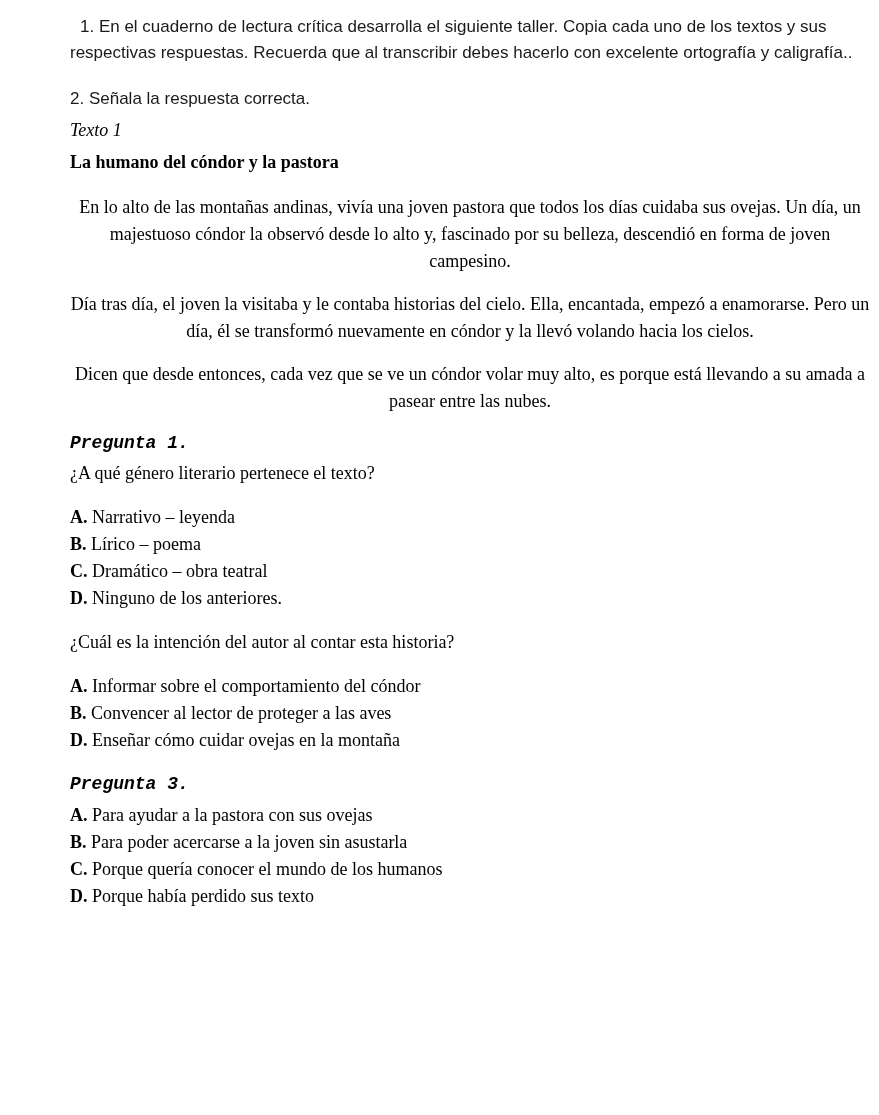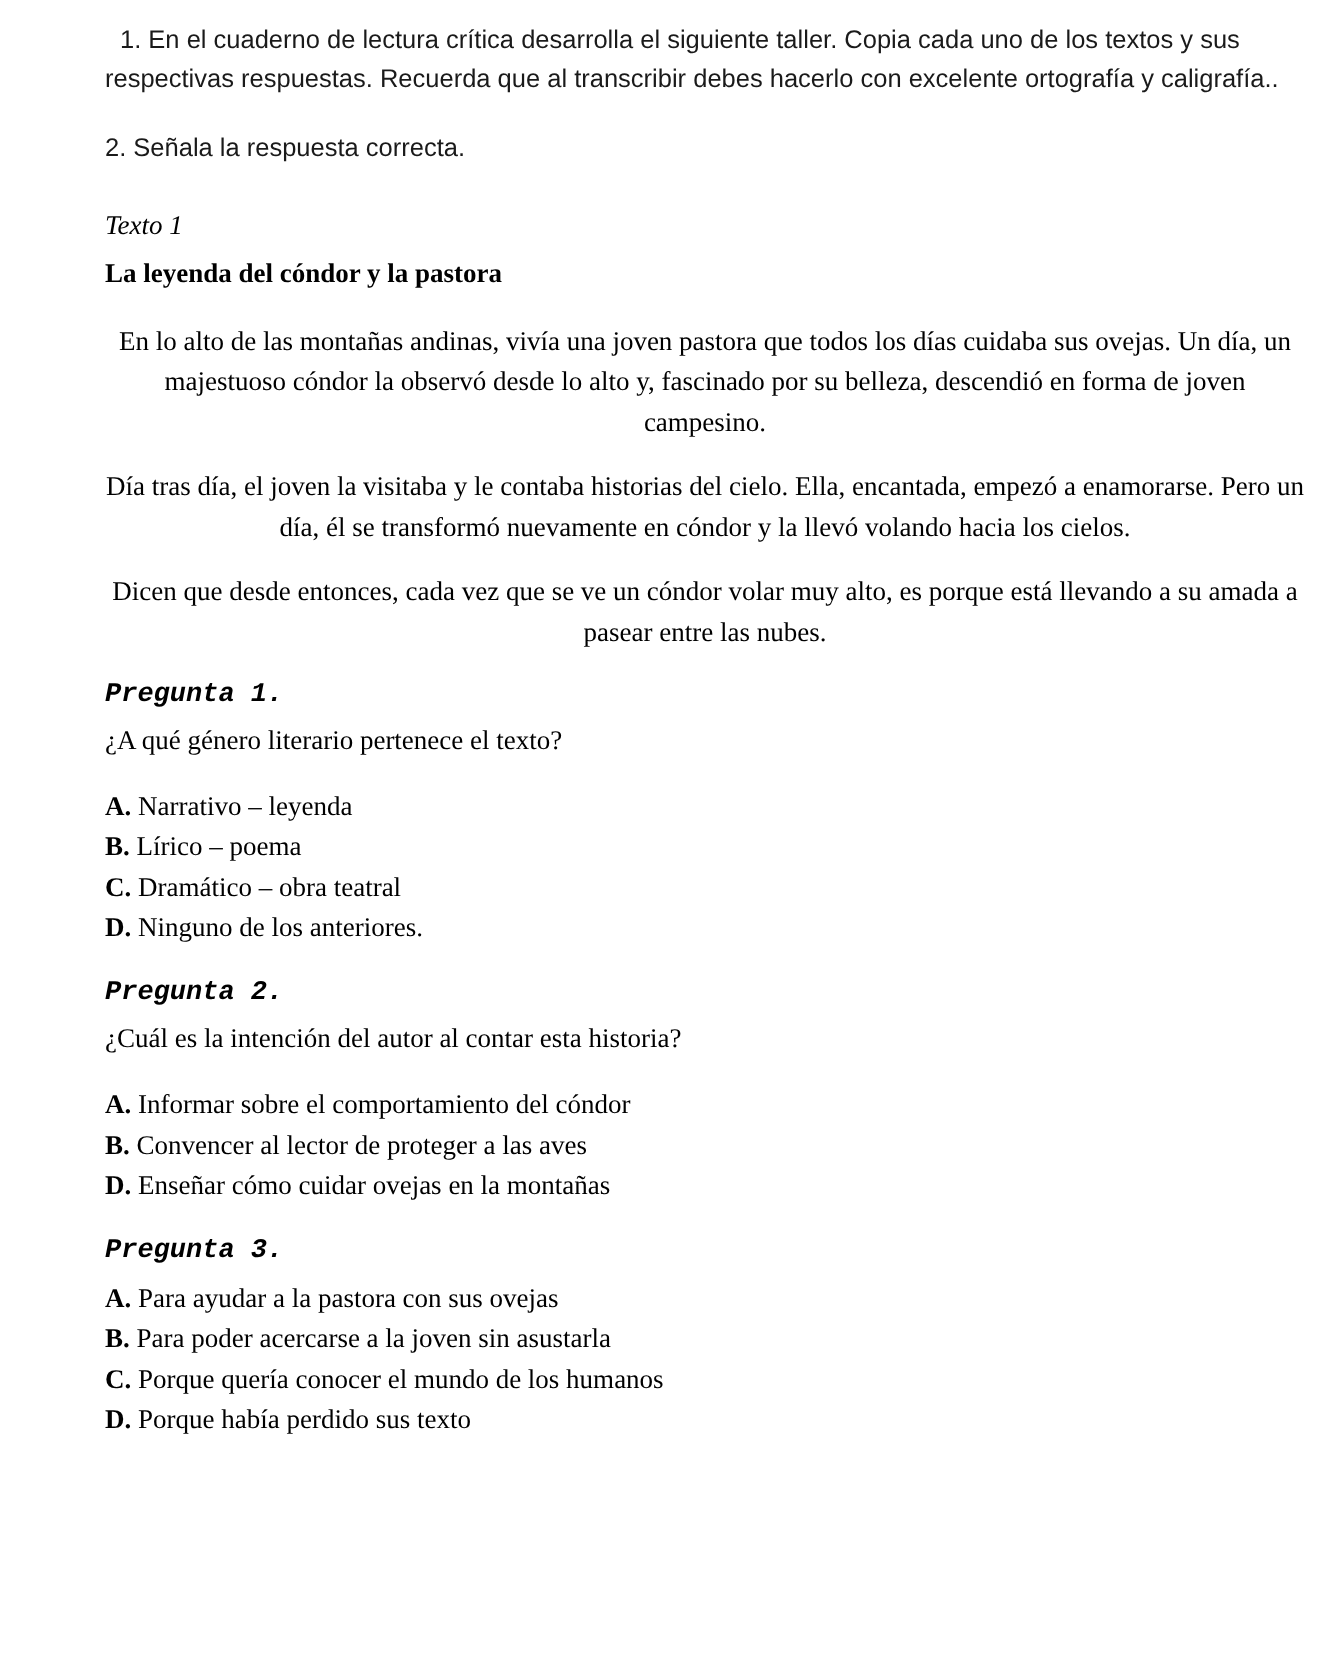--- a/index.html
+++ b/index.html
@@ -29,21 +29,21 @@
     font-size: 17px;
     line-height: 26px;
     margin: 0 0 20px 0;
     color: #1a1a1a;
     text-align: left;
   }
   .instruction.first {
     text-indent: 10px;
   }
   .instruction.second {
-    margin-bottom: 26px;
+    margin-bottom: 6px;
   }
 
   
   .label-italic {
     font-family: "Liberation Serif", "DejaVu Serif", serif;
     font-weight: normal;
     font-style: italic;
     font-size: 18px;
     line-height: 24px;
     margin: 0 0 8px 0;
@@ -101,21 +101,21 @@
 <body>
 
 <div class="page">
 
   <p class="instruction first">1. En el cuaderno de lectura crítica desarrolla el siguiente taller. Copia cada uno de los textos y sus respectivas respuestas. Recuerda que al transcribir debes hacerlo con excelente ortografía y caligrafía..</p>
 
   <p class="instruction second">2. Señala la respuesta correcta.</p>
 
   <p class="label-italic">Texto 1</p>
 
-  <p class="doc-title">La leyenda del cóndor y la pastora</p>
+  <p class="doc-title">La humano del cóndor y la pastora</p>
 
   <p class="body-par">En lo alto de las montañas andinas, vivía una joven pastora que todos los días cuidaba sus ovejas. Un día, un majestuoso cóndor la observó desde lo alto y, fascinado por su belleza, descendió en forma de joven campesino.</p>
 
   <p class="body-par">Día tras día, el joven la visitaba y le contaba historias del cielo. Ella, encantada, empezó a enamorarse. Pero un día, él se transformó nuevamente en cóndor y la llevó volando hacia los cielos.</p>
 
   <p class="body-par">Dicen que desde entonces, cada vez que se ve un cóndor volar muy alto, es porque está llevando a su amada a pasear entre las nubes.</p>
 
   <section class="question-block">
     <p class="q-heading">Pregunta 1.</p>
     <p class="q-prompt">¿A qué género literario pertenece el texto?</p>
@@ -133,34 +133,33 @@
         <span class="otext">Dramático – obra teatral</span>
       </li>
       <li class="option">
         <span class="letter">D.</span>
         <span class="otext">Ninguno de los anteriores.</span>
       </li>
     </ul>
   </section>
 
   <section class="question-block">
-    <p class="q-heading">Pregunta 2.</p>
     <p class="q-prompt">¿Cuál es la intención del autor al contar esta historia?</p>
     <ul class="options">
       <li class="option">
         <span class="letter">A.</span>
         <span class="otext">Informar sobre el comportamiento del cóndor</span>
       </li>
       <li class="option">
         <span class="letter">B.</span>
         <span class="otext">Convencer al lector de proteger a las aves</span>
       </li>
       <li class="option">
         <span class="letter">D.</span>
-        <span class="otext">Enseñar cómo cuidar ovejas en la montañas</span>
+        <span class="otext">Enseñar cómo cuidar ovejas en la montaña</span>
       </li>
     </ul>
   </section>
 
   <section class="question-block">
     <p class="q-heading">Pregunta 3.</p>
     <ul class="options">
       <li class="option">
         <span class="letter">A.</span>
         <span class="otext">Para ayudar a la pastora con sus ovejas</span>

